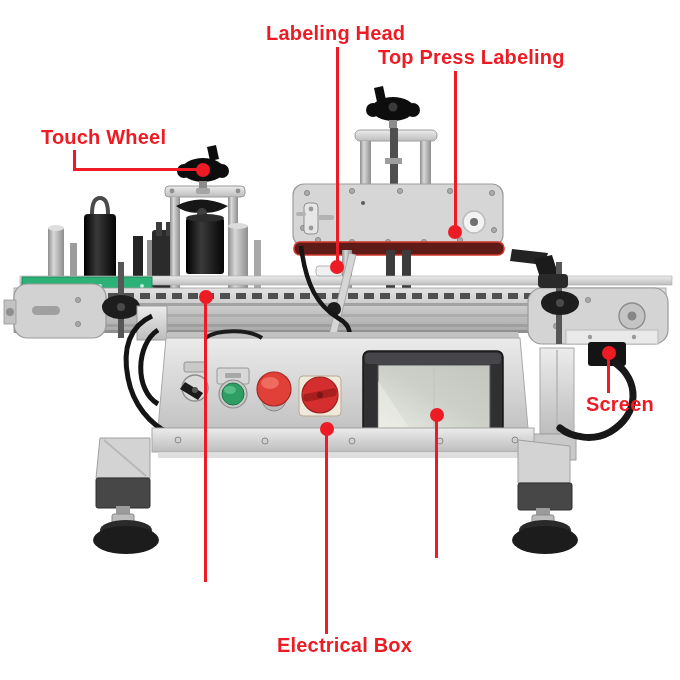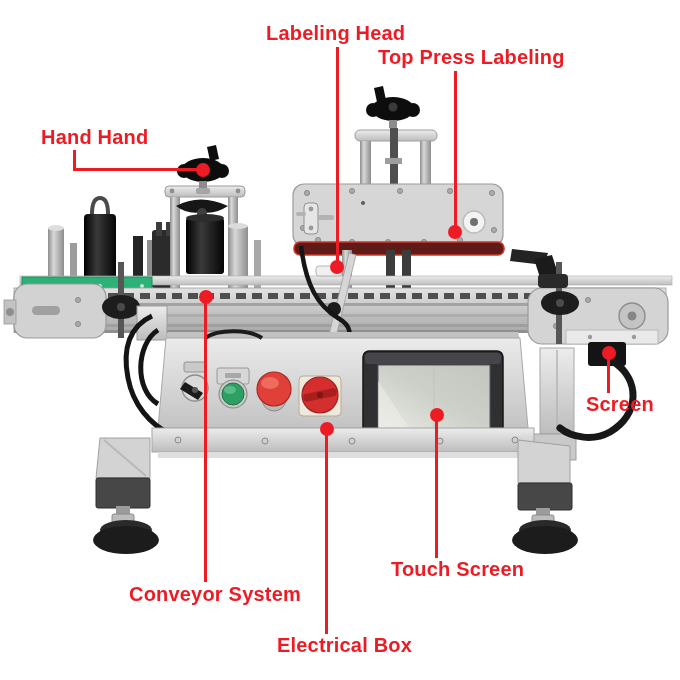--- a/index.html
+++ b/index.html
@@ -262,32 +262,30 @@
     <div class="ann-dot" style="left:330px;top:260px"></div>
     <div class="ann-label" style="left:266px;top:22px">Labeling Head</div>
 
     <div class="ann-line v" style="left:454px;top:71px;height:158px"></div>
     <div class="ann-dot" style="left:448px;top:225px"></div>
     <div class="ann-label" style="left:378px;top:46px">Top Press Labeling</div>
 
     <div class="ann-line v" style="left:73px;top:150px;height:21px"></div>
     <div class="ann-line h" style="left:73px;top:168px;width:126px"></div>
     <div class="ann-dot" style="left:196px;top:163px"></div>
-    <div class="ann-label" style="left:41px;top:126px">Hand Hand</div>
+    <div class="ann-label" style="left:41px;top:126px">Touch Wheel</div>
 
     <div class="ann-line v" style="left:607px;top:355px;height:38px"></div>
     <div class="ann-dot" style="left:602px;top:346px"></div>
     <div class="ann-label" style="left:586px;top:393px">Screen</div>
 
     <div class="ann-line v" style="left:435px;top:419px;height:139px"></div>
     <div class="ann-dot" style="left:430px;top:408px"></div>
-    <div class="ann-label" style="left:391px;top:558px">Touch Screen</div>
 
     <div class="ann-line v" style="left:204px;top:301px;height:281px"></div>
     <div class="ann-dot" style="left:199px;top:290px"></div>
-    <div class="ann-label" style="left:129px;top:583px">Conveyor System</div>
 
     <div class="ann-line v" style="left:325px;top:434px;height:200px"></div>
     <div class="ann-dot" style="left:320px;top:422px"></div>
     <div class="ann-label" style="left:277px;top:634px">Electrical Box</div>
 
   </div>
 </div>
 
 </body></html>

